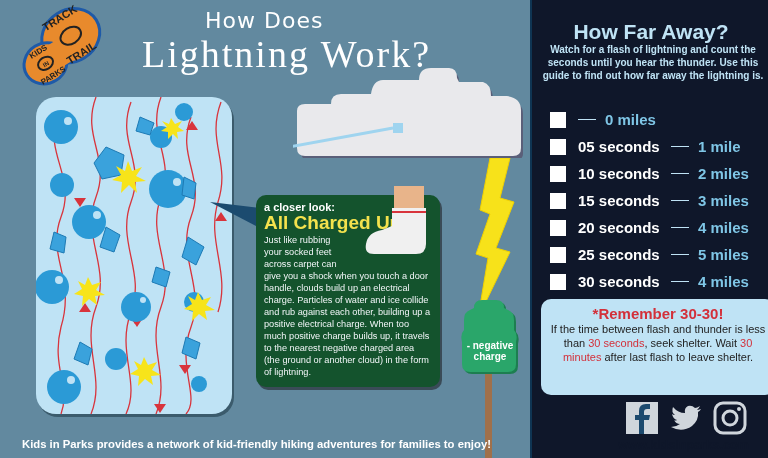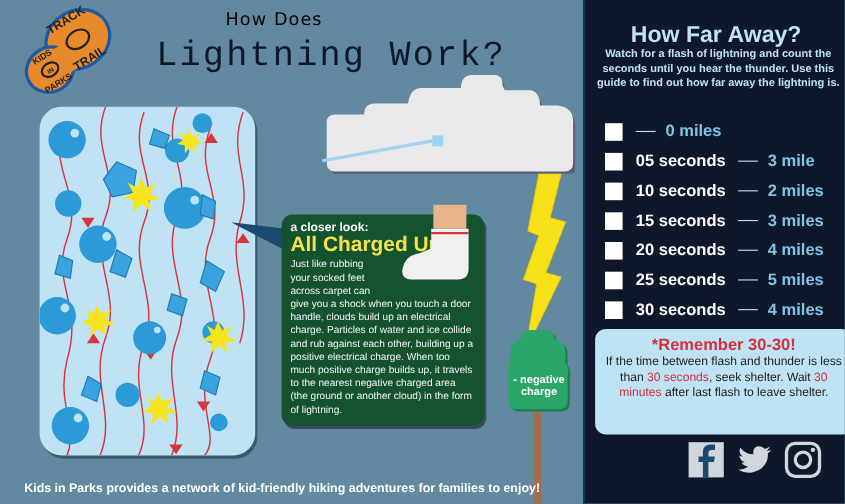--- a/index.html
+++ b/index.html
@@ -3,22 +3,22 @@
 <meta charset="utf-8">
 <style>
   * { box-sizing: border-box; margin: 0; padding: 0; }
   html, body { width: 768px; height: 458px; overflow: hidden; }
   body { position: relative; background: #5f8aa0; font-family: "Liberation Sans", sans-serif; }
 
   
   .left { position: absolute; left: 0; top: 0; width: 530px; height: 458px; background: #62899f; }
 
   .logo { position: absolute; left: 6px; top: 4px; width: 106px; height: 90px; }
-  .title-small { position: absolute; left: 205px; top: 8px; color: #000000; font-family: "DejaVu Sans", sans-serif; font-size: 16px; font-weight: normal; letter-spacing: 1px; }
-  .title-big { position: absolute; left: 142px; top: 32px; color: #0f172a; font-family: Liberation Mono, monospace; font-size: 32px; letter-spacing: 2px; }
+  .title-small { position: absolute; left: 205px; top: 8px; color: #ffffff; font-family: "DejaVu Sans", sans-serif; font-size: 22px; font-weight: normal; letter-spacing: 1px; }
+  .title-big { position: absolute; left: 142px; top: 32px; color: #ffffff; font-family: Liberation Serif, serif; font-size: 38px; letter-spacing: 2px; }
 
   .particles { position: absolute; left: 36px; top: 97px; width: 196px; height: 317px; background: #bfe3f5; border-radius: 20px; box-shadow: 2px 3px 0 #3b5b6c; overflow: hidden; }
   .particles svg { position: absolute; left: 0; top: 0; }
 
   .cloud { position: absolute; left: 293px; top: 68px; width: 234px; height: 90px; }
   .pos-charge { position: absolute; left: 468px; top: 124px; width: 70px; color: #d3303a; font-size: 10px; font-weight: bold; text-align: center; line-height: 11px; }
 
   .bolt { position: absolute; left: 470px; top: 158px; width: 60px; height: 160px; }
   .tree { position: absolute; left: 460px; top: 300px; width: 60px; height: 158px; }
   .neg-charge { position: absolute; left: 458px; top: 340px; width: 64px; color: #fff; font-size: 10px; font-weight: bold; text-align: center; line-height: 11px; }
@@ -191,21 +191,21 @@
   <div class="rows">
     <div class="row">
       <span class="box"></span>
       <span class="dash"></span>
       <span class="mi">0 miles</span>
     </div>
     <div class="row">
       <span class="box"></span>
       <span class="sec">05 seconds</span>
       <span class="dash"></span>
-      <span class="mi">3 mile</span>
+      <span class="mi">1 mile</span>
     </div>
     <div class="row">
       <span class="box"></span>
       <span class="sec">10 seconds</span>
       <span class="dash"></span>
       <span class="mi">2 miles</span>
     </div>
     <div class="row">
       <span class="box"></span>
       <span class="sec">15 seconds</span>

